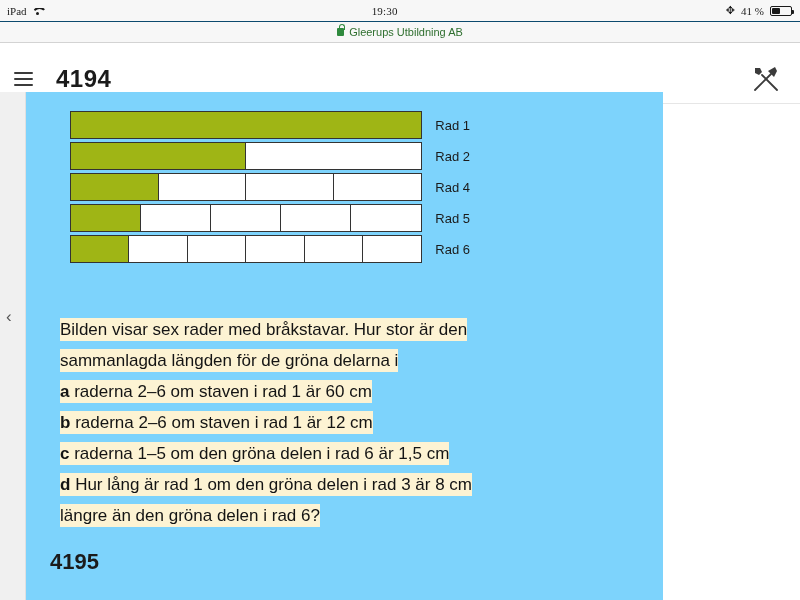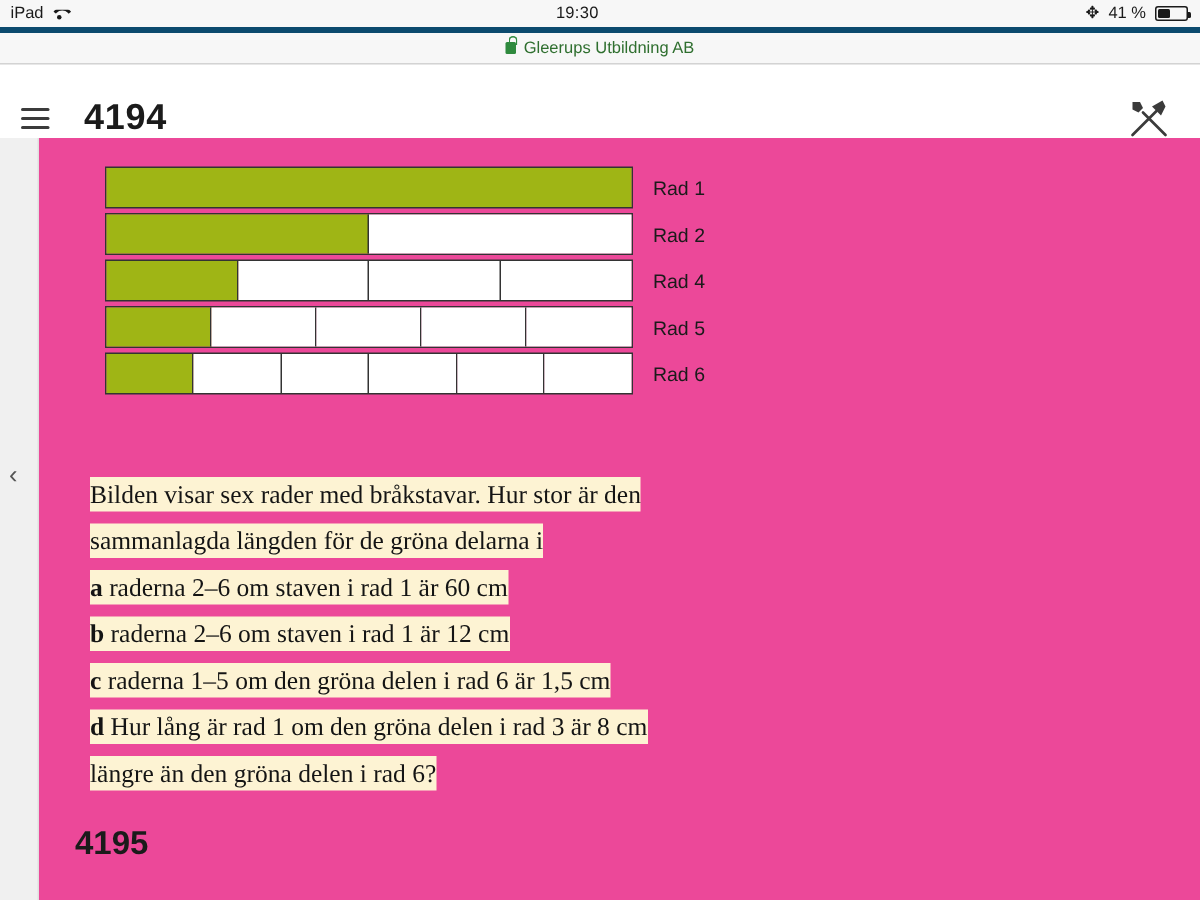--- a/index.html
+++ b/index.html
@@ -14,23 +14,23 @@
     position: relative;
     width: 800px; height: 600px;
     background: #ffffff;
   }
 
   
   .statusbar {
     position: absolute; top: 0; left: 0;
     width: 800px; height: 22px;
     background: #f7f7f7;
-    border-bottom: 4px solid #0c4a6e;
+    border-bottom: 1px solid #0c4a6e;
     display: flex; align-items: center;
-    font-size: 11px; color: #1a1a1a;
+    font-size: 11px; color: #1a1a1a; font-family: Liberation Serif, serif;
   }
   .sb-left {
     display: flex; align-items: center; gap: 5px;
     padding-left: 7px; flex: 0 0 auto;
   }
   .sb-center {
     flex: 1 1 auto; text-align: center;
     font-size: 11px; letter-spacing: .2px;
   }
   .sb-right {
@@ -124,22 +124,22 @@
   }
   .rail-arrow {
     position: absolute; top: 215px; left: 6px;
     font-size: 17px; color: #555; cursor: pointer;
     user-select: none;
   }
 
   
   .content {
     position: absolute; top: 92px; left: 26px;
-    width: 774px; height: 508px;
-    background: #ec4899;
+    width: 637px; height: 508px;
+    background: #7dd3fc;
     overflow: hidden;
   }
 
   
   .chart {
     position: absolute; left: 44px; top: 19px;
     width: 400px;
   }
   .bar-row {
     display: flex; align-items: center;
@@ -163,21 +163,21 @@
     white-space: nowrap;
   }
 
   
   .question {
     position: absolute; left: 34px; top: 222px;
     width: 700px;
     font-size: 17px; color: #141414;
     line-height: 31px;
   }
-  .question p { margin: 0; font-family: Liberation Serif, serif; }
+  .question p { margin: 0; }
   .hl {
     background: #fdf3d3;
     padding: 2px 0;
     box-decoration-break: clone;
     -webkit-box-decoration-break: clone;
   }
   .q-letter { font-weight: bold; }
   .next-num {
     position: absolute; left: 24px; top: 457px;
     font-size: 22px; font-weight: bold; color: #1b1b1b;

